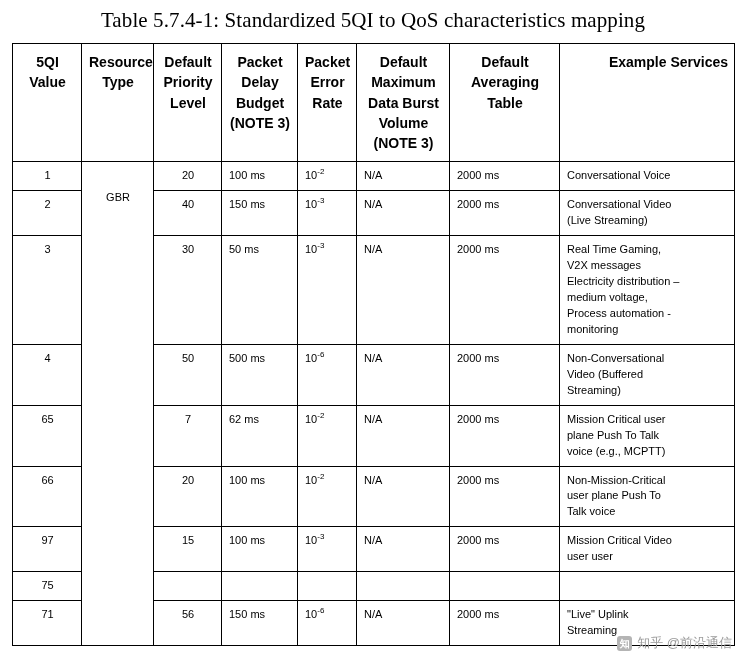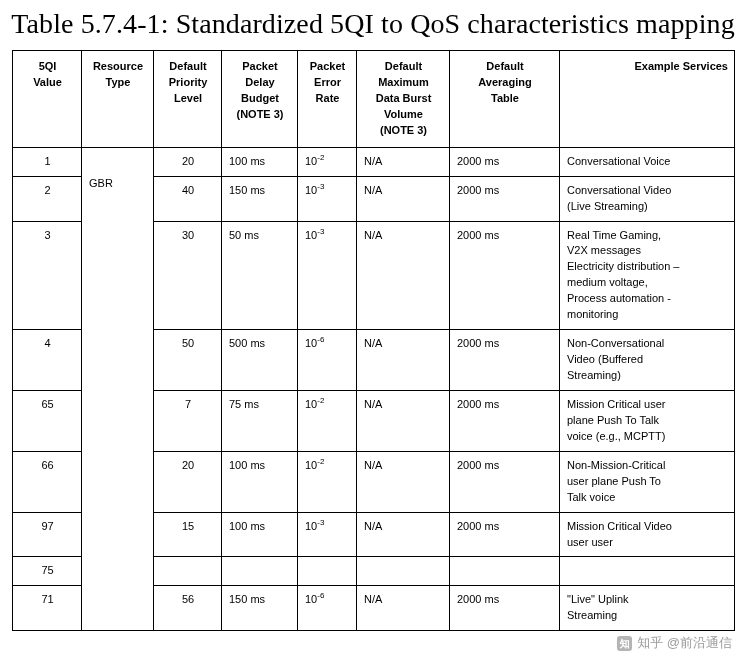--- a/index.html
+++ b/index.html
@@ -16,21 +16,21 @@
     overflow: hidden;
   }
   .page {
     position: relative;
     width: 746px;
     height: 660px;
     background: #ffffff;
   }
   .doc-title {
     font-family: "Liberation Serif", serif;
-    font-size: 28px;
+    font-size: 21px;
     text-align: center;
     padding: 8px 0 10px 0;
     letter-spacing: 0.1px;
     white-space: nowrap;
   }
   .table-wrap {
     padding: 0 12px;
   }
   table.qos {
     border-collapse: collapse;
@@ -41,38 +41,38 @@
   table.qos th, table.qos td {
     border: 1px solid #000000;
     vertical-align: top;
     padding: 6px 6px 6px 7px;
     line-height: 1.45;
     font-weight: normal;
   }
   table.qos thead th {
     text-align: center;
     font-weight: bold;
-    font-size: 11px;
+    font-size: 14px;
     padding-top: 8px;
     padding-bottom: 8px;
     vertical-align: top;
   }
   
   col.c0 { width: 69px; }
   col.c1 { width: 72px; }
   col.c2 { width: 68px; }
   col.c3 { width: 76px; }
   col.c4 { width: 59px; }
   col.c5 { width: 93px; }
   col.c6 { width: 110px; }
   col.c7 { width: 175px; }
   td.num { text-align: center; }
   .sup { font-size: 8px; vertical-align: super; line-height: 0; }
   .cell-line { display: block; }
-  .rt-cell { vertical-align: top; margin-top: 16px; }
+  .rt-cell { text-align: center; vertical-align: top; margin-top: 16px; }
   .rt-inner { padding-top: 22px; }
   .pad-mid { padding-top: 20px; }
 
   .watermark {
     position: absolute;
     right: 14px;
     bottom: 8px;
     font-size: 13px;
     color: #9b9b9b;
     display: flex;
@@ -211,21 +211,21 @@
           <td>
             <span class="cell-line">Non-Conversational</span>
             <span class="cell-line">Video (Buffered</span>
             <span class="cell-line">Streaming)</span>
           </td>
         </tr>
 
         <tr>
           <td class="num">65</td>
           <td class="num">7</td>
-          <td>75 ms</td>
+          <td>62 ms</td>
           <td class="pad-mid"><span>10</span><span class="sup">-2</span></td>
           <td>N/A</td>
           <td>2000 ms</td>
           <td>
             <span class="cell-line">Mission Critical user</span>
             <span class="cell-line">plane Push To Talk</span>
             <span class="cell-line">voice (e.g., MCPTT)</span>
           </td>
         </tr>
 

